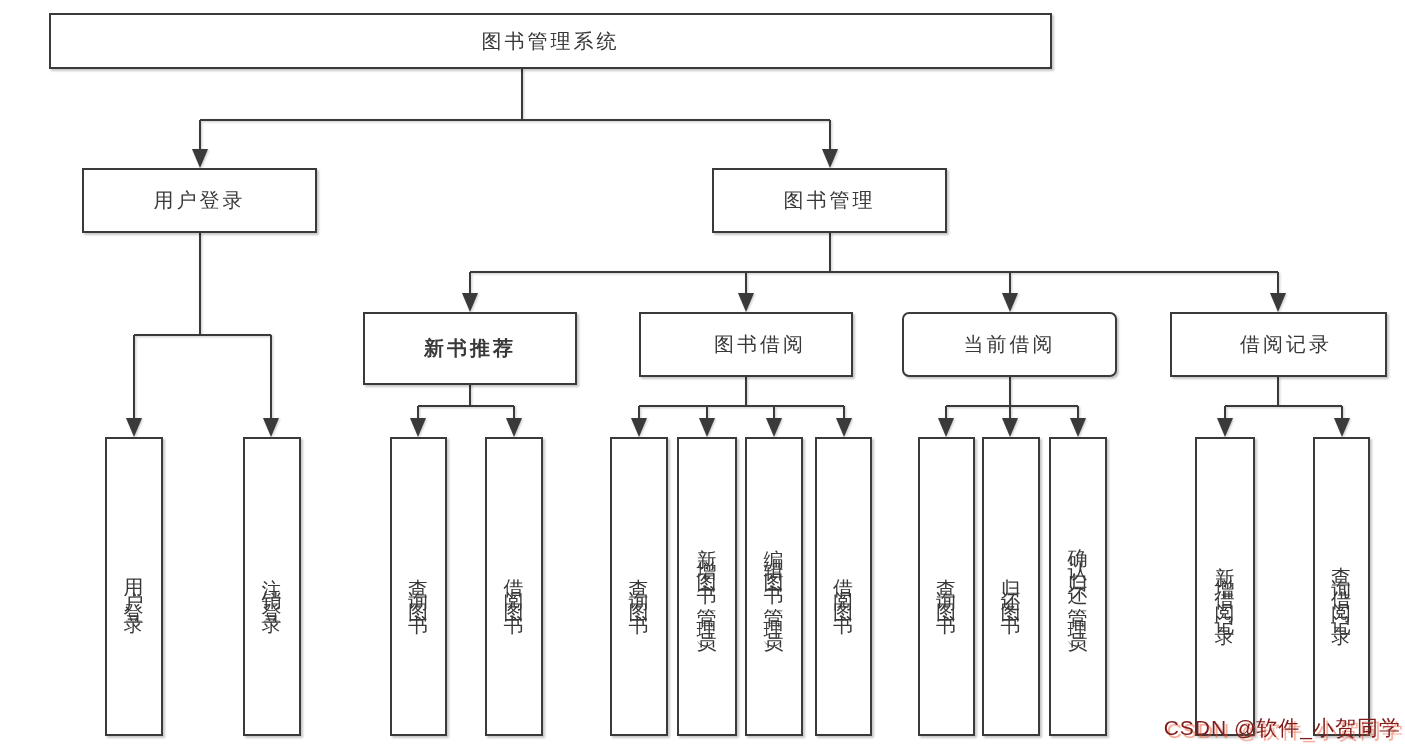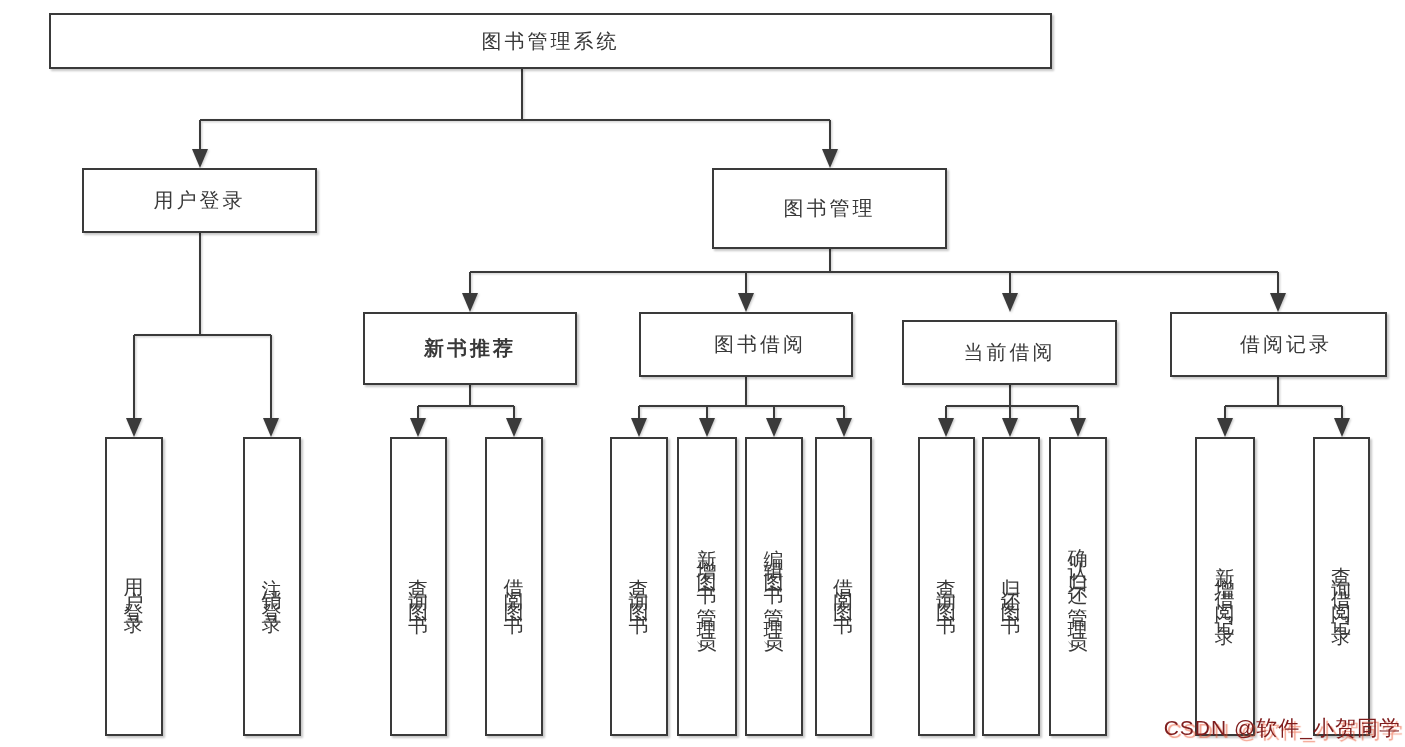--- a/index.html
+++ b/index.html
@@ -108,25 +108,25 @@
       <polygon points="1070,418 1086,418 1078,437" fill="#3a3a3a"></polygon>
       <line x1="1225" y1="406" x2="1225" y2="421" stroke="#3a3a3a" stroke-width="2"></line>
       <polygon points="1217,418 1233,418 1225,437" fill="#3a3a3a"></polygon>
       <line x1="1342" y1="406" x2="1342" y2="421" stroke="#3a3a3a" stroke-width="2"></line>
       <polygon points="1334,418 1350,418 1342,437" fill="#3a3a3a"></polygon>
     </svg>
 
   <div class="box" style="left:21px; top:13px; width:1003px; height:56px;margin-left:28px;">图书管理系统</div>
 
   <div class="box" style="left:82px; top:168px; width:235px; height:65px;">用户登录</div>
-  <div class="box" style="left:712px; top:168px; width:235px; height:81px;">图书管理</div>
+  <div class="box" style="left:712px; top:168px; width:235px; height:65px;">图书管理</div>
 
   <div class="box" style="left:363px; top:312px; width:214px; height:73px;font-weight:bold;">新书推荐</div>
   <div class="box" style="left:639px; top:312px; width:214px; height:65px;padding-left:28px;">图书借阅</div>
-  <div class="box" style="left:902px; top:320px; width:215px; height:65px;">当前借阅</div>
+  <div class="box" style="left:902px; top:312px; width:215px; height:65px;border-radius:7px;">当前借阅</div>
   <div class="box" style="left:1170px; top:312px; width:217px; height:65px;padding-left:15px;">借阅记录</div>
 
   <div class="box leaf" style="left:105px; top:437px; width:58px; height:299px;">用户登录</div>
   <div class="box leaf" style="left:243px; top:437px; width:58px; height:299px;">注销登录</div>
 
   <div class="box leaf" style="left:390px; top:437px; width:57px; height:299px;">查询图书</div>
   <div class="box leaf" style="left:485px; top:437px; width:58px; height:299px;">借阅图书</div>
 
   <div class="box leaf" style="left:610px; top:437px; width:58px; height:299px;">查询图书</div>
   <div class="box leaf" style="left:677px; top:437px; width:60px; height:299px;">新增图书（管理员）</div>

